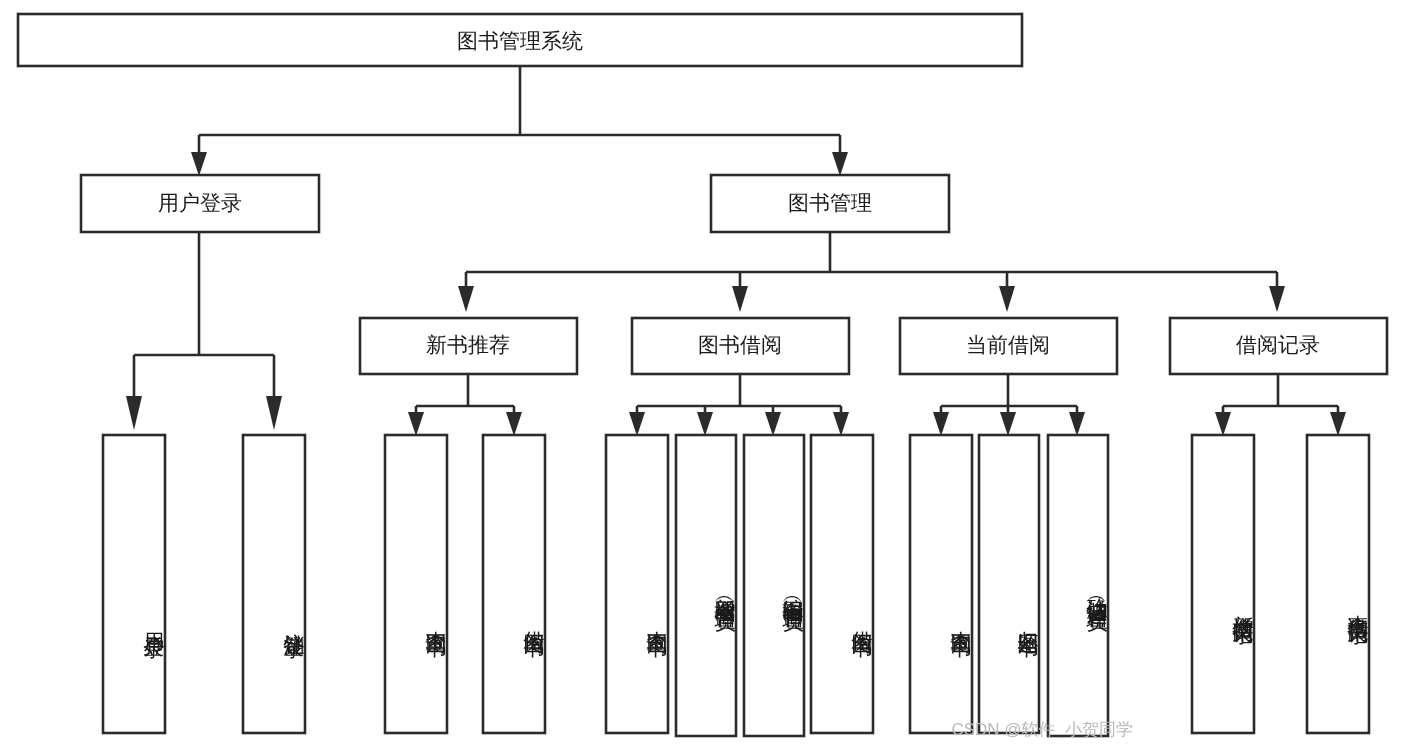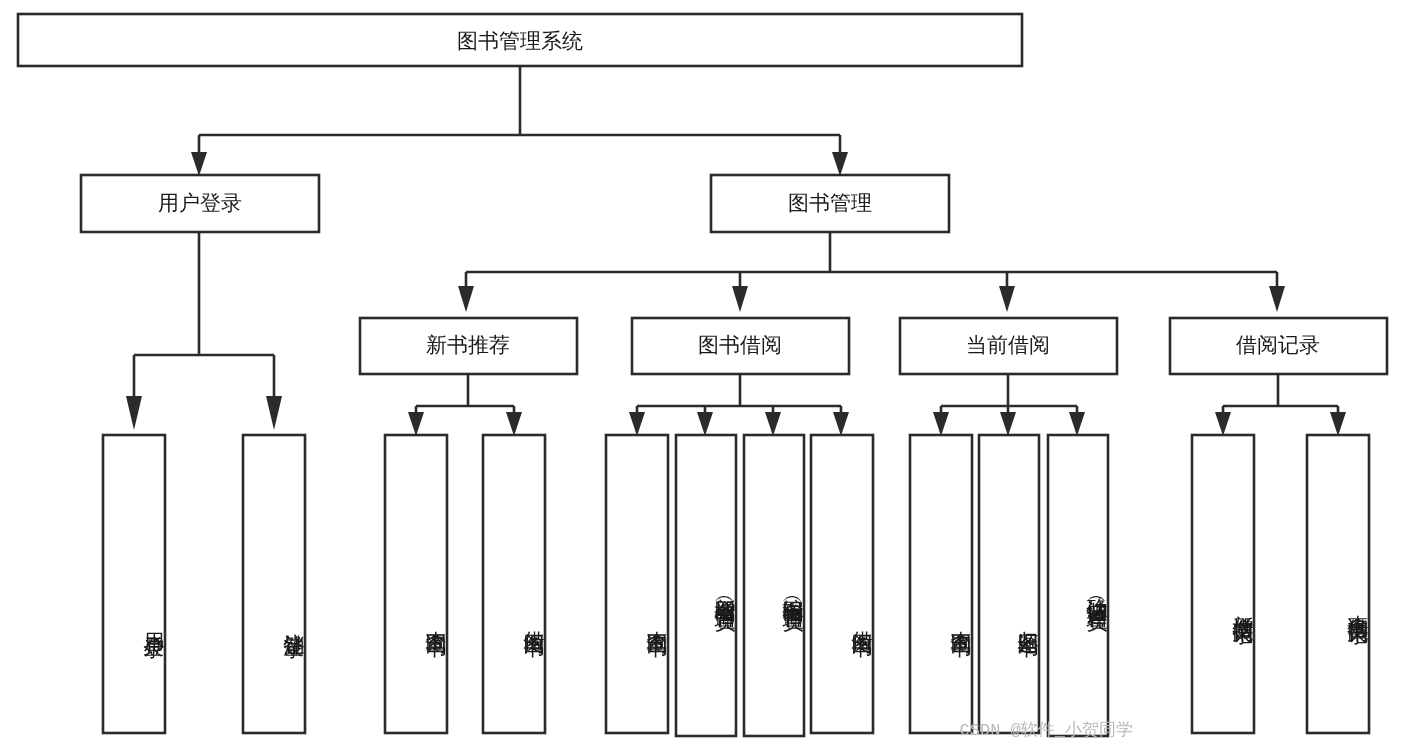--- a/index.html
+++ b/index.html
@@ -60,21 +60,21 @@
     white-space: nowrap;
     pointer-events: none;
     display: flex;
     align-items: flex-start;
     justify-content: center;
   }
   .watermark {
     position: absolute;
     right: 10px;
     bottom: 6px;
-    font-family: Liberation Mono, monospace;
+    font-family: Liberation Sans, sans-serif;
     font-size: 17px;
     color: #b9b9b9;
     white-space: nowrap;
   }
 </style>
 </head>
 <body>
 
 <div id="diagram-root">
 

